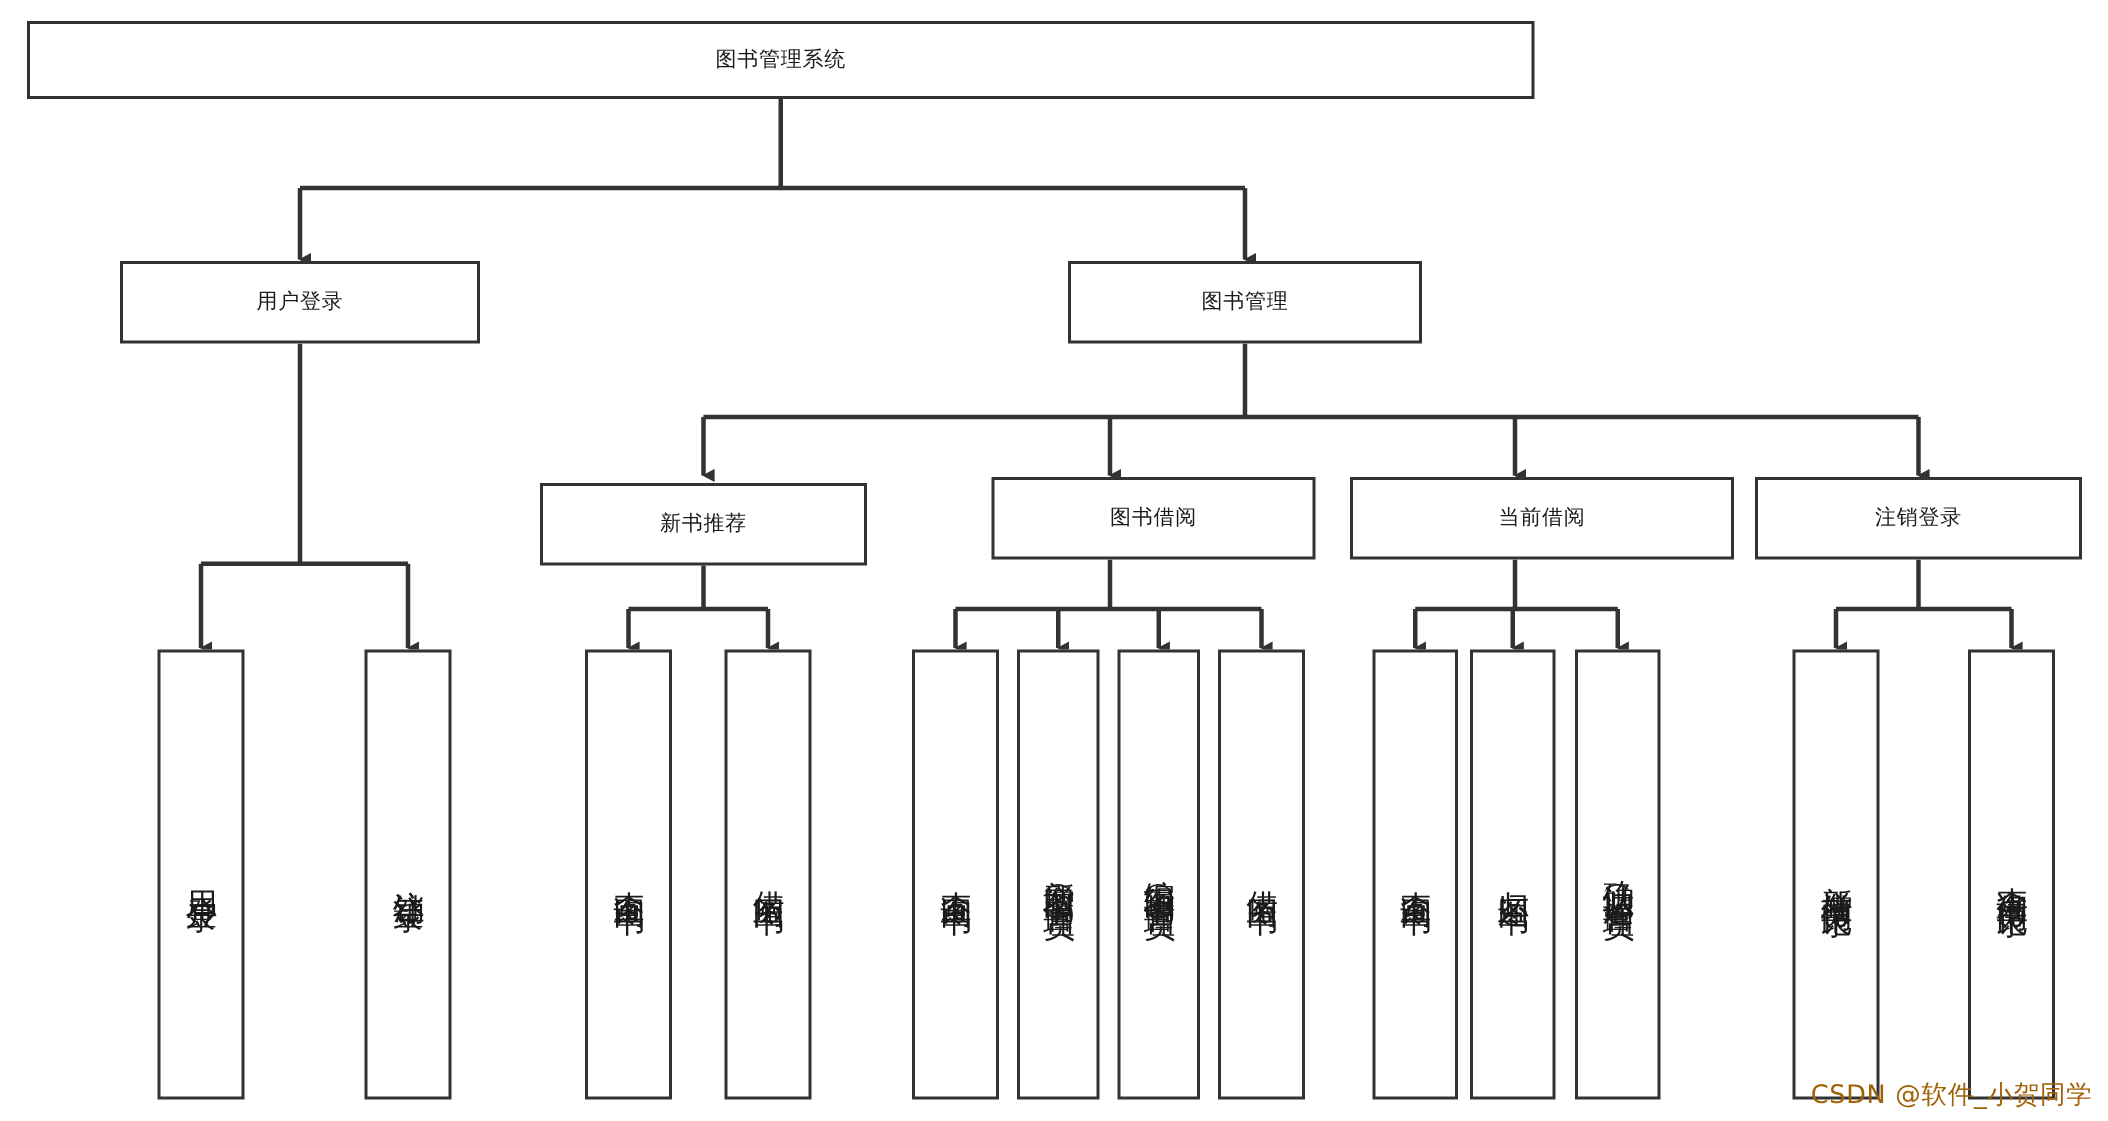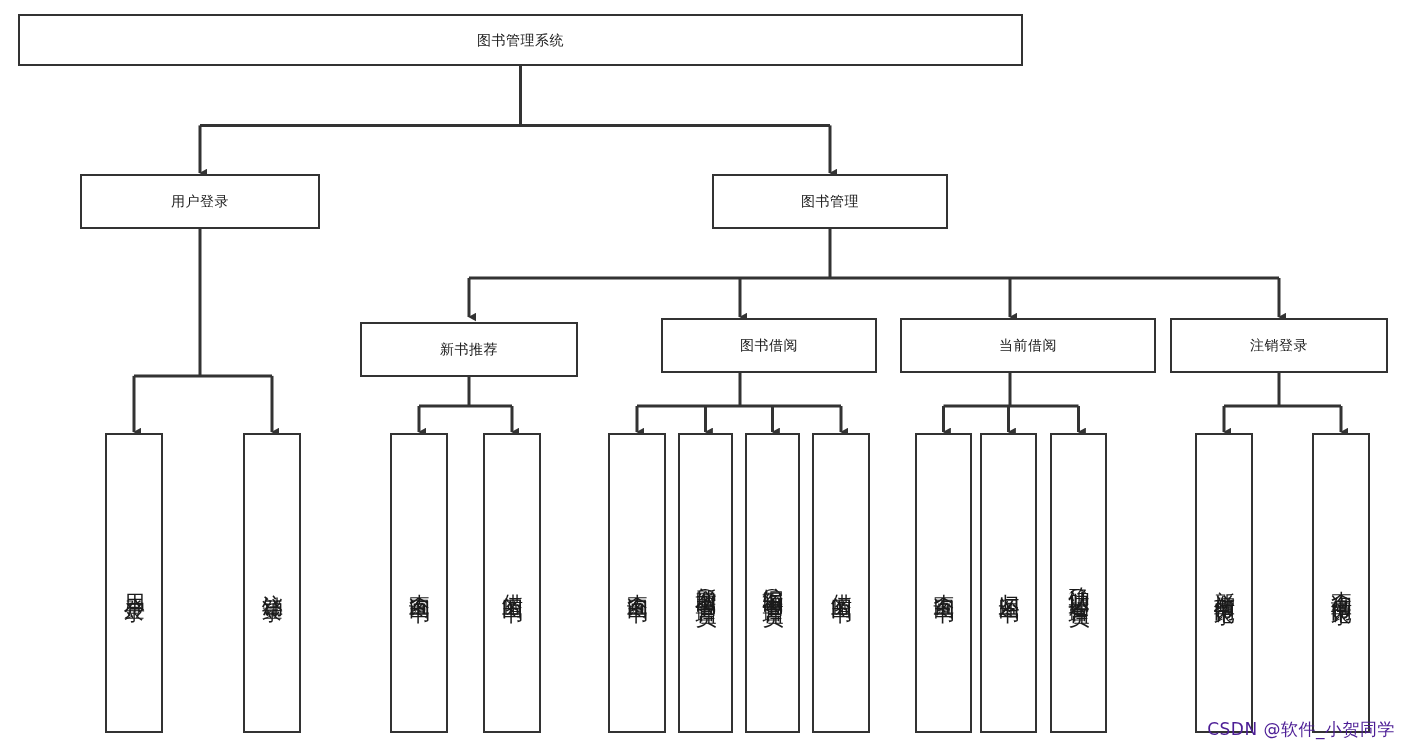--- a/index.html
+++ b/index.html
@@ -55,21 +55,21 @@
     font-size: 21px;
     letter-spacing: 3px;
     line-height: 1;
     white-space: nowrap;
   }
   .watermark {
     position: absolute;
     right: 10px;
     bottom: 6px;
     font-size: 17px;
-    color: #4c1d95;
+    color: #a16207;
     white-space: nowrap;
     letter-spacing: 0.5px;
   }
 </style>
 </head>
 <body>
 
 <div id="canvas">
   <svg id="wires" viewBox="0 0 1405 747">
     <defs>

